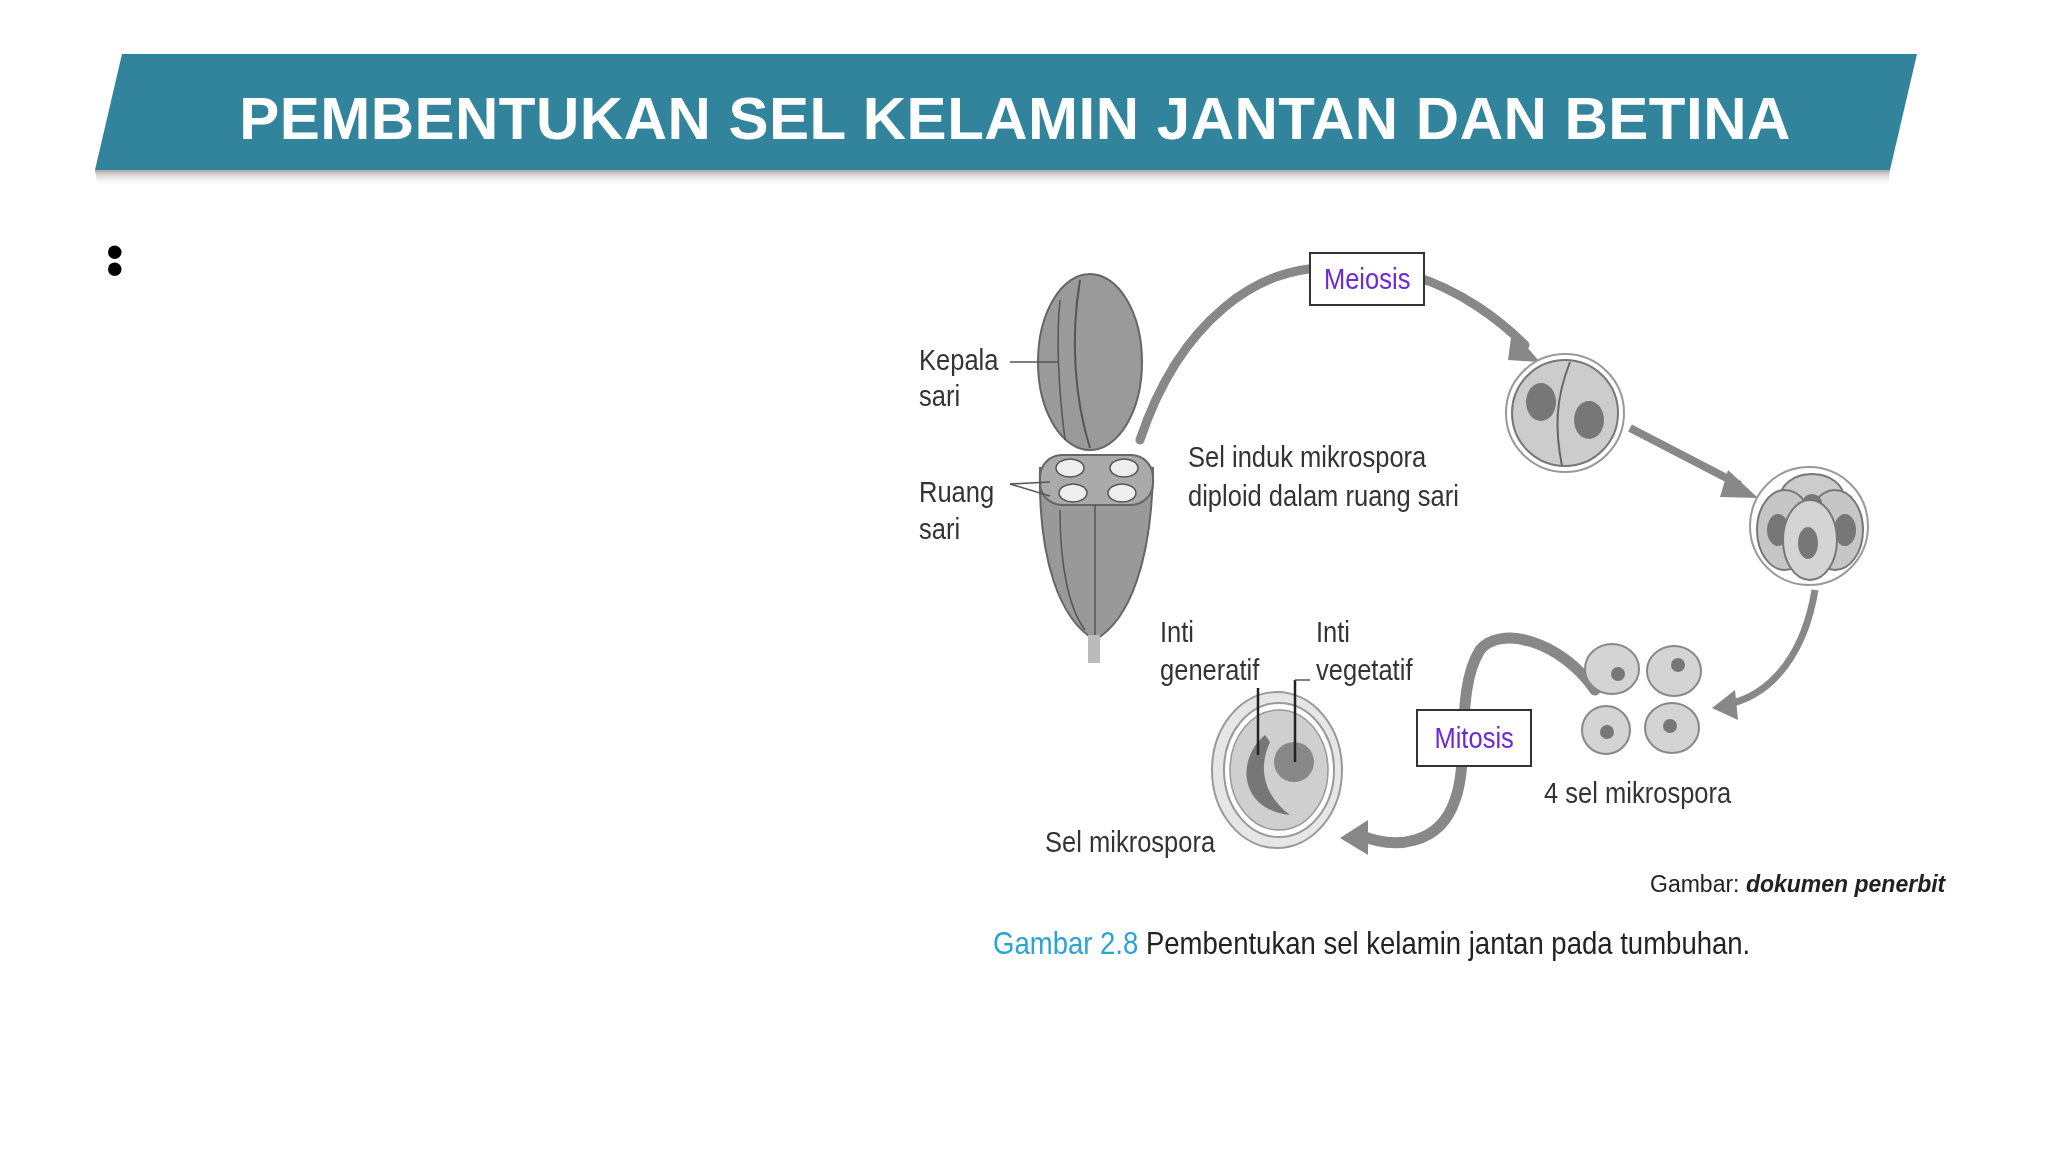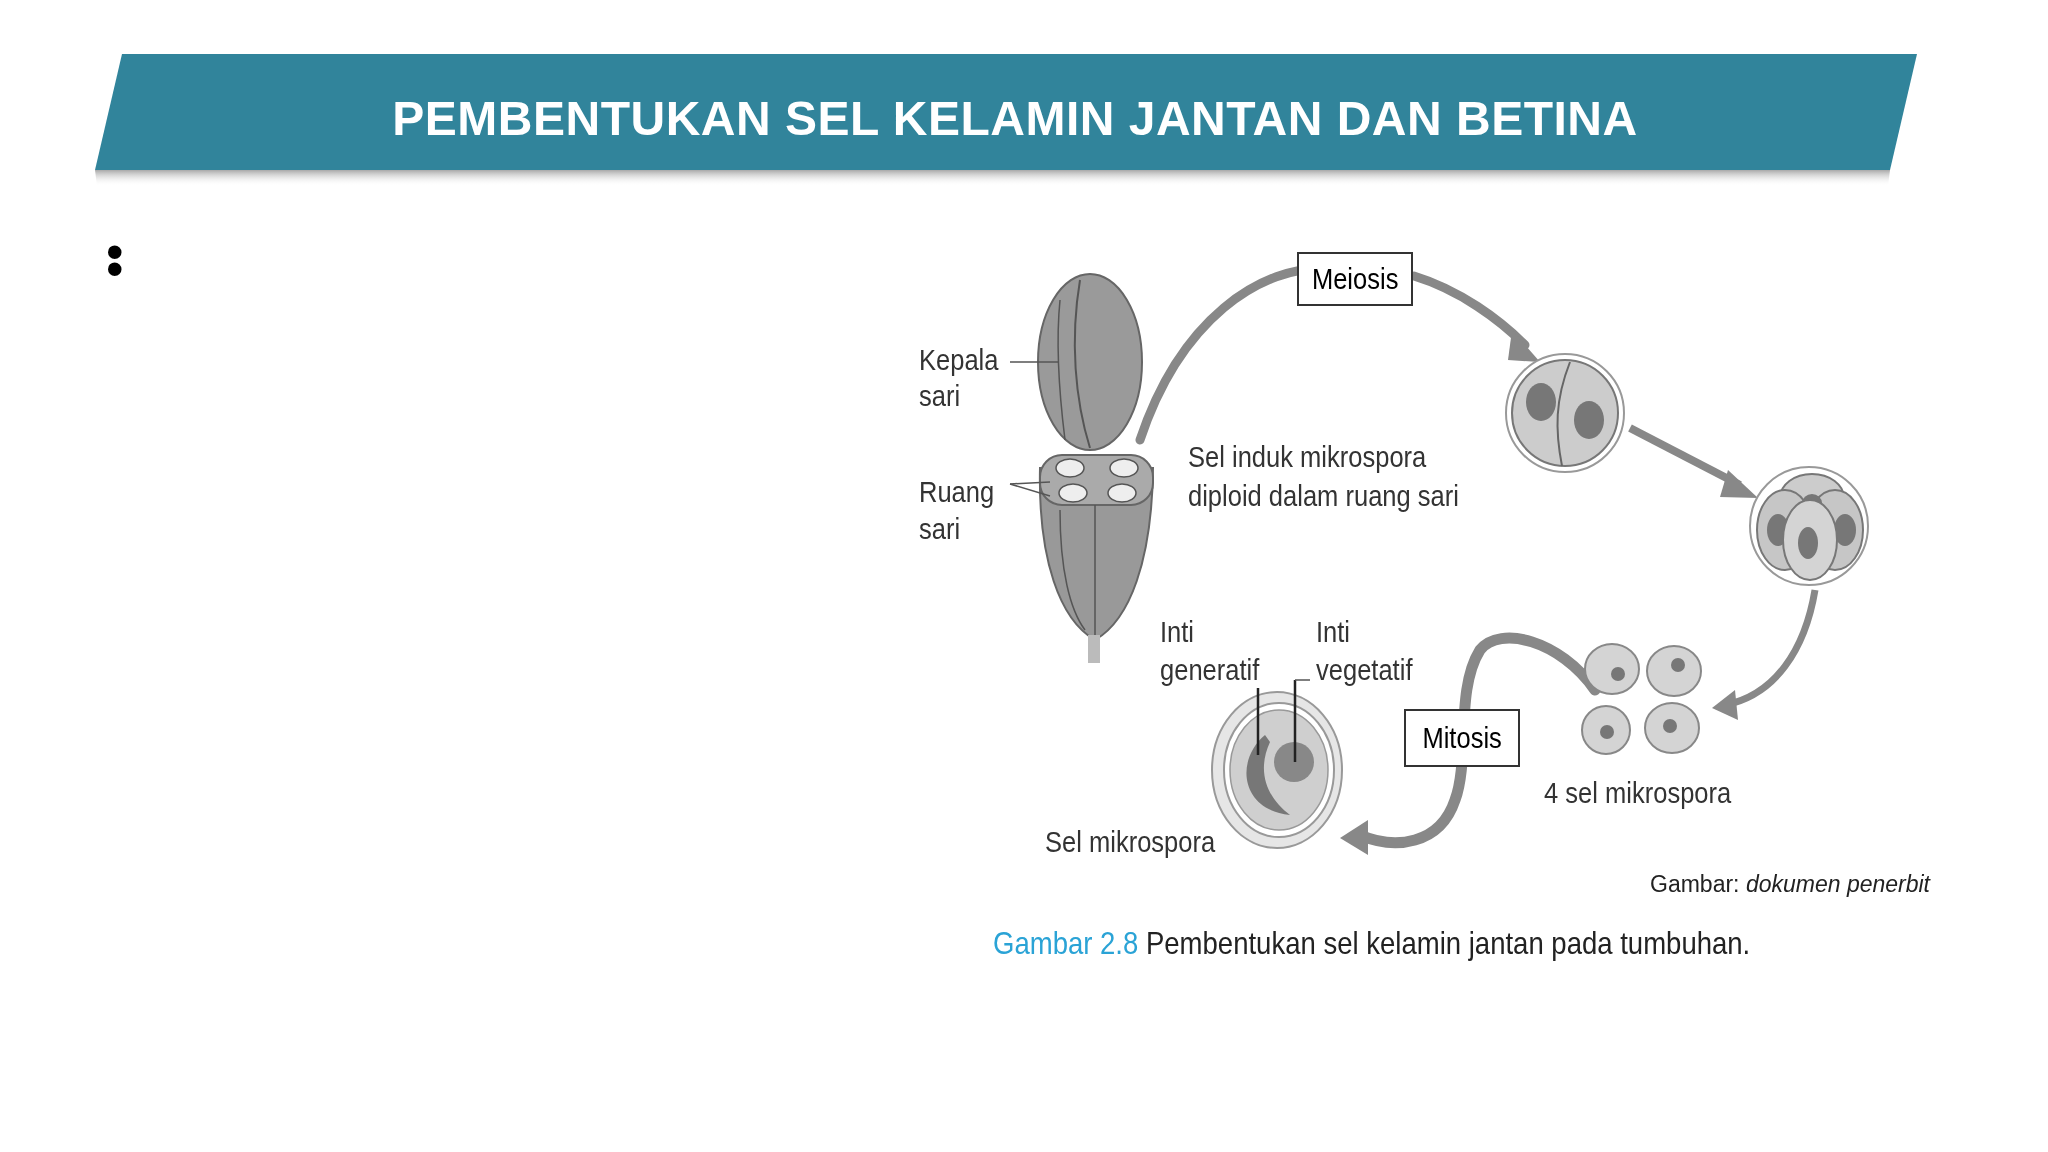--- a/index.html
+++ b/index.html
@@ -1,27 +1,27 @@
 <!DOCTYPE html>
 <html><head>
 <meta charset="utf-8">
 <style>
   html, body { margin:0; padding:0; background:#ffffff; }
   body { width:2048px; height:1152px; position:relative; overflow:hidden; font-family:"Liberation Sans", sans-serif; }
   .banner-shadow { position:absolute; left:0; top:0; width:2048px; height:1152px; pointer-events:none; }
-  .title { position:absolute; left:120px; top:54px; width:1790px; height:128px; display:flex; align-items:center; justify-content:center; color:#ffffff; font-weight:bold; font-size:48px; letter-spacing:0.5px; }
+  .title { position:absolute; left:120px; top:54px; width:1790px; height:128px; display:flex; align-items:center; justify-content:center; color:#ffffff; font-weight:bold; font-size:60px; letter-spacing:0.5px; }
   .bullets { position:absolute; left:104px; top:222px; width:760px; margin:0; padding:0; list-style:none; }
   .bullets li { position:relative; padding-left:66px; font-size:50px; line-height:61px; color:#000; margin-bottom:17px; }
   .bullets li .dot { position:absolute; left:2px; top:0; }
   .diagram { position:absolute; left:0; top:0; width:2048px; height:1152px; }
   .lbl { position:absolute; font-family:"Liberation Sans", sans-serif; font-size:29px; color:#333; transform:scaleX(0.88); transform-origin:left top; line-height:36px; white-space:nowrap; }
-  .box { position:absolute; border:2.5px solid #333; background:#fff; display:flex; align-items:center; justify-content:center; font-size:29px; color:#000000; }
+  .box { position:absolute; border:2.5px solid #333; background:#fff; display:flex; align-items:center; justify-content:center; font-size:29px; color:#6d28d9;margin-left:12px; }
   .box span { display:inline-block; transform:scaleX(0.88); }
   .source { position:absolute; left:1650px; top:871px; font-size:23px; color:#222; white-space:nowrap; }
-  .source i { font-style:italic; }
+  .source i { font-style:italic;font-weight:bold; }
   .caption { position:absolute; left:993px; top:925px; font-size:32px; color:#222; white-space:nowrap; transform:scaleX(0.86); transform-origin:left top; }
   .caption .fig { color:#2aa3d6; }
 </style>
 </head>
 <body>
 
 <svg class="banner-shadow" viewBox="0 0 2048 1152">
   <defs>
     <linearGradient id="sh" x1="0" y1="0" x2="0" y2="1">
       <stop offset="0" stop-color="#8c8c8c" stop-opacity="0.75"></stop>

